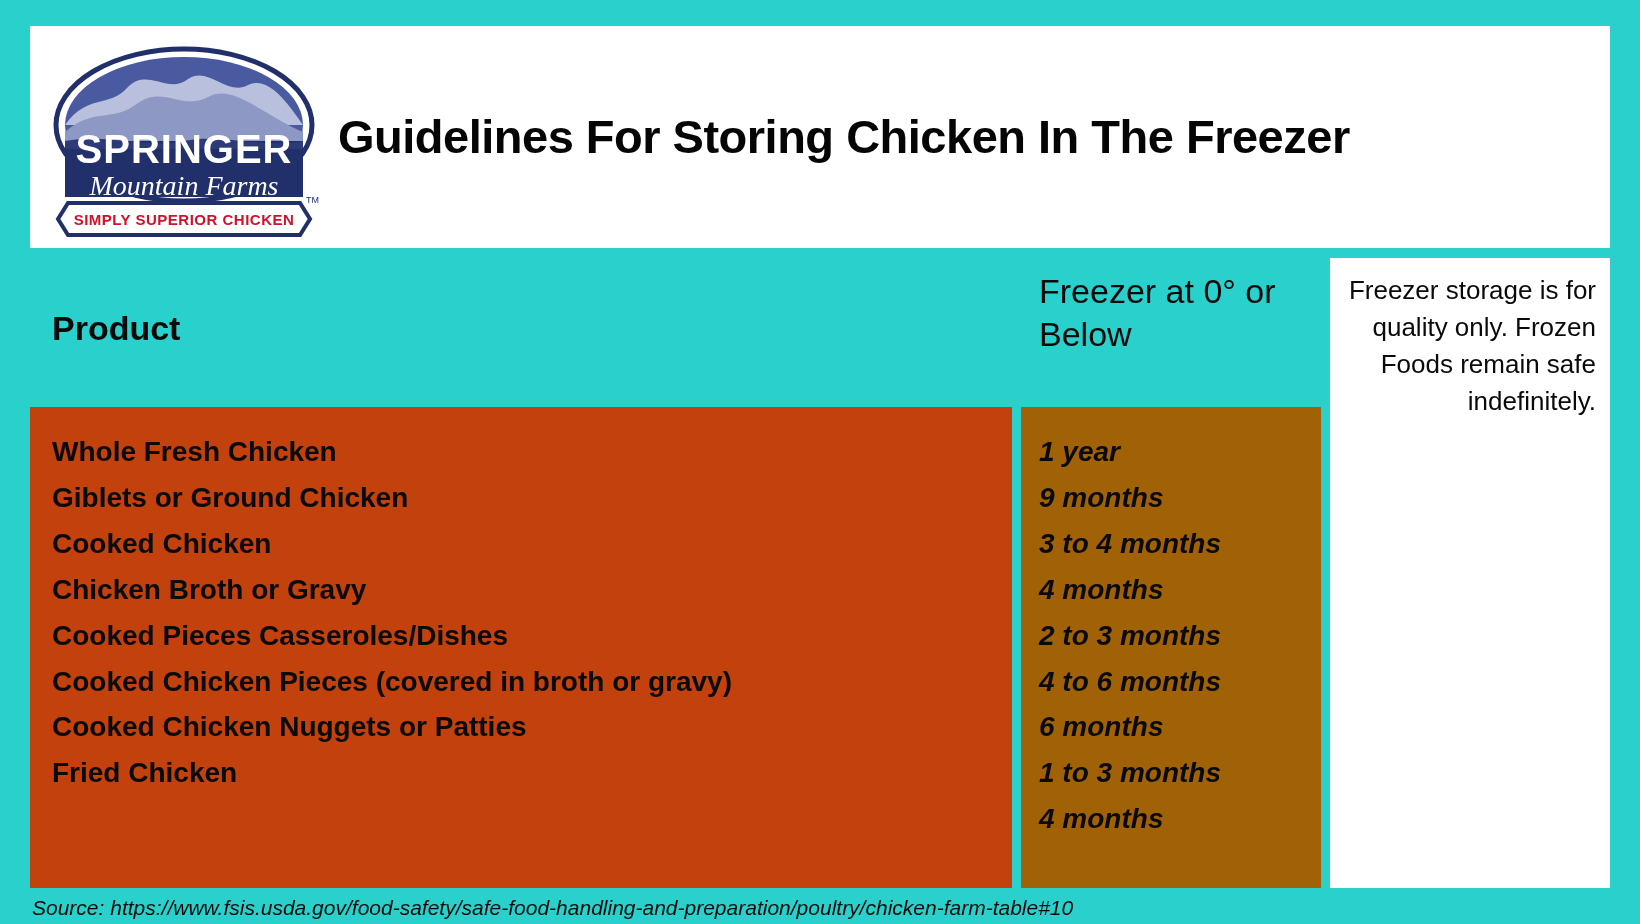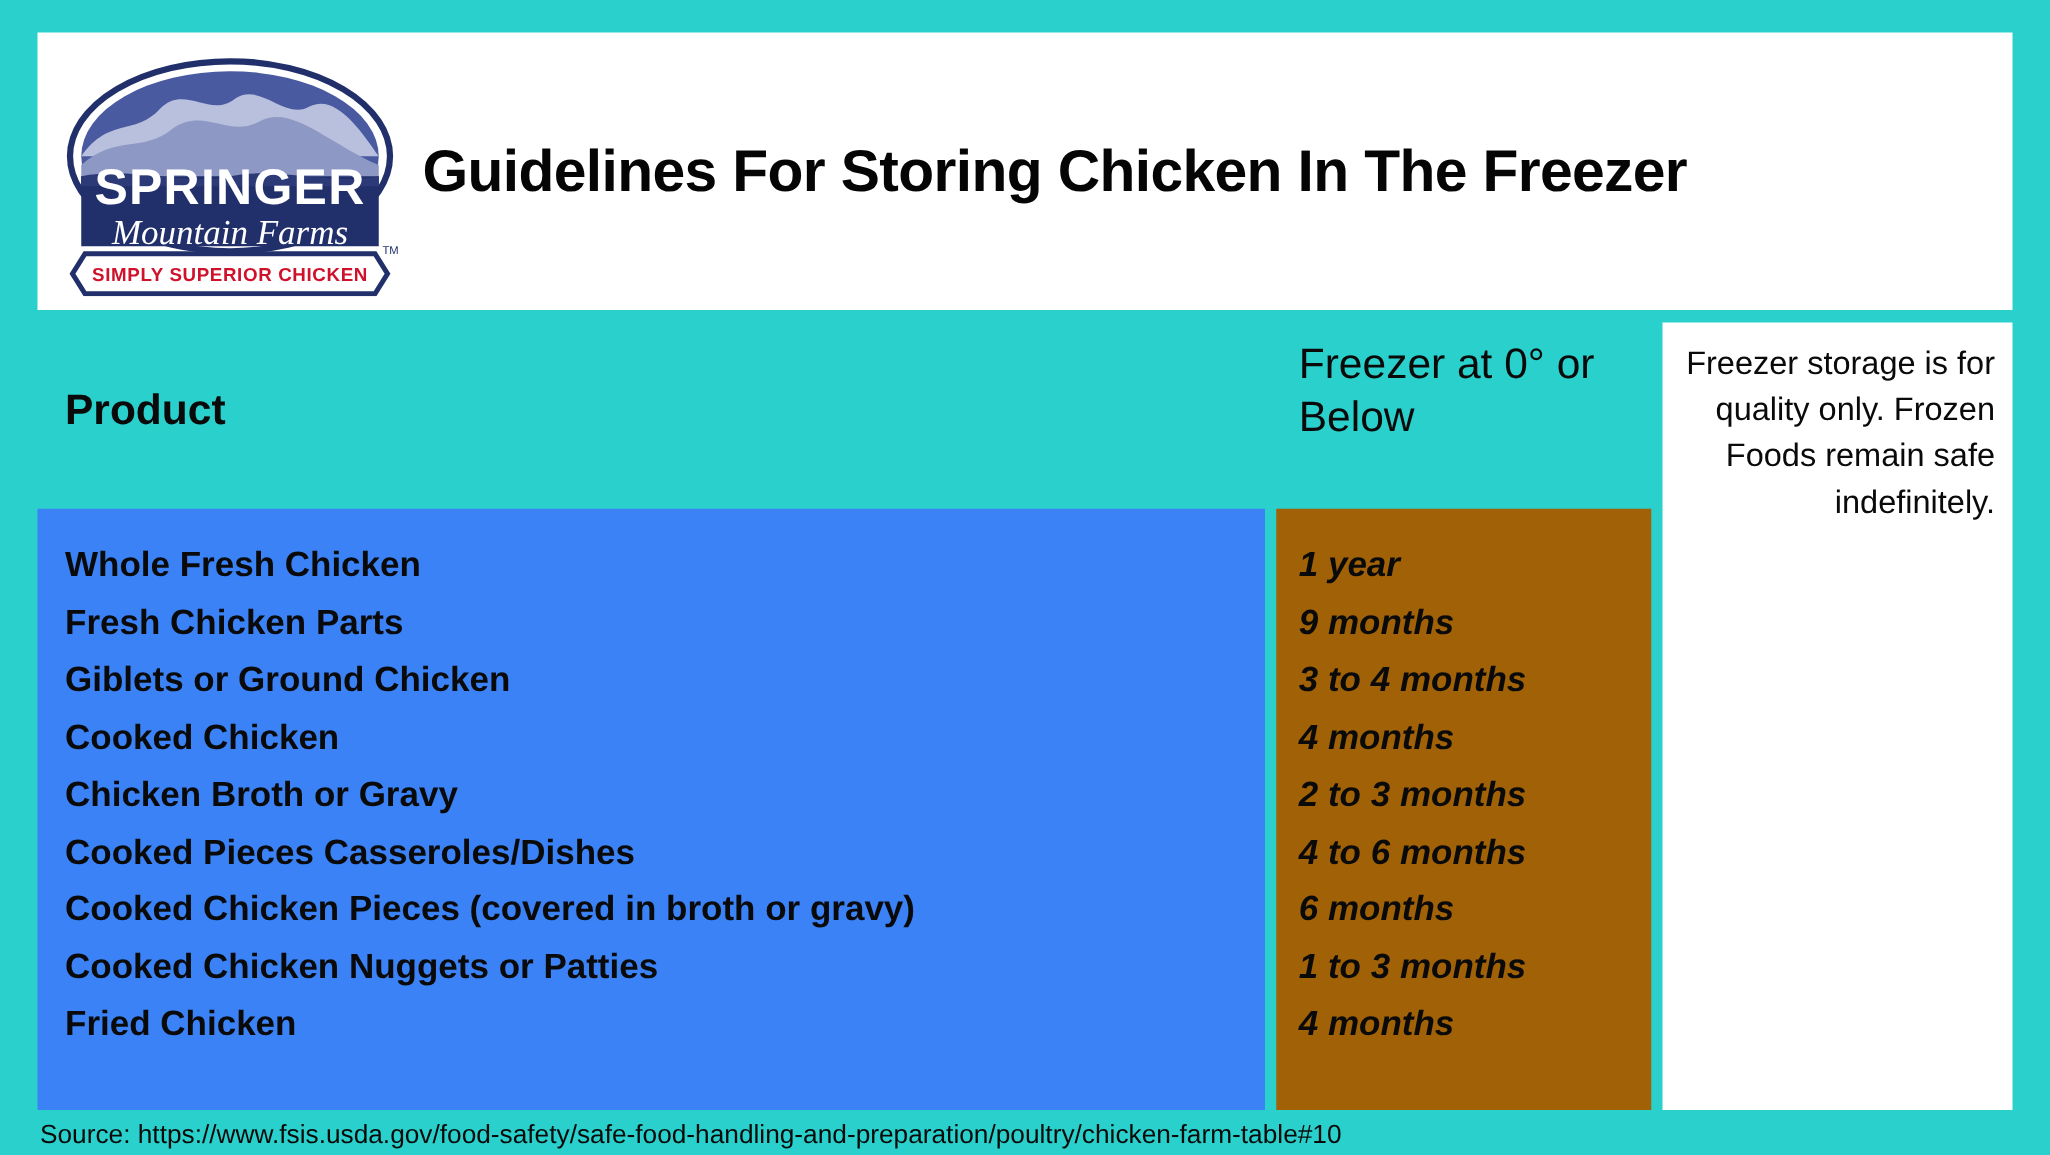--- a/index.html
+++ b/index.html
@@ -88,21 +88,21 @@
     font-weight: normal;
     color: #0a0a0a;
     line-height: 1.25;
   }
   .tbody {
     display: flex;
     gap: 9px;
     flex: 1 1 auto;
   }
   .col-product {
-    background: #3b82f6;
+    background: #c2410c;
     flex: 1 1 auto;
     padding: 22px 0 0 22px;
     box-sizing: border-box;
   }
   .col-time {
     background: #a16207;
     flex: 0 0 300px;
     padding: 22px 0 0 18px;
     box-sizing: border-box;
     font-style: italic;
@@ -126,20 +126,21 @@
     color: #0a0a0a;
   }
   .note p { margin: 0; }
   .note p + p { margin-top: 1.1em; }
   
   .source {
     margin-top: 8px;
     font-size: 21px;
     color: #0a0a0a;
     padding-left: 2px;
+    font-style: italic;
   }
   
   .logo-springer {
     font-family: "Liberation Sans", sans-serif;
     font-weight: bold;
     font-size: 40px;
     fill: #ffffff;
     letter-spacing: 1px;
   }
   .logo-mountain {
@@ -191,21 +192,20 @@
           <span class="thtext">Product</span>
         </div>
         <div class="th th-freezer">
           <span class="thtext">Freezer at 0° or Below</span>
         </div>
       </div>
 
       <div class="tbody">
         <div class="col-product">
           <div class="cell">Whole Fresh Chicken</div>
-          <div class="cell">Fresh Chicken Parts</div>
           <div class="cell">Giblets or Ground Chicken</div>
           <div class="cell">Cooked Chicken</div>
           <div class="cell">Chicken Broth or Gravy</div>
           <div class="cell">Cooked Pieces Casseroles/Dishes</div>
           <div class="cell">Cooked Chicken Pieces (covered in broth or gravy)</div>
           <div class="cell">Cooked Chicken Nuggets or Patties</div>
           <div class="cell">Fried Chicken</div>
         </div>
         <div class="col-time">
           <div class="cell">1 year</div>

